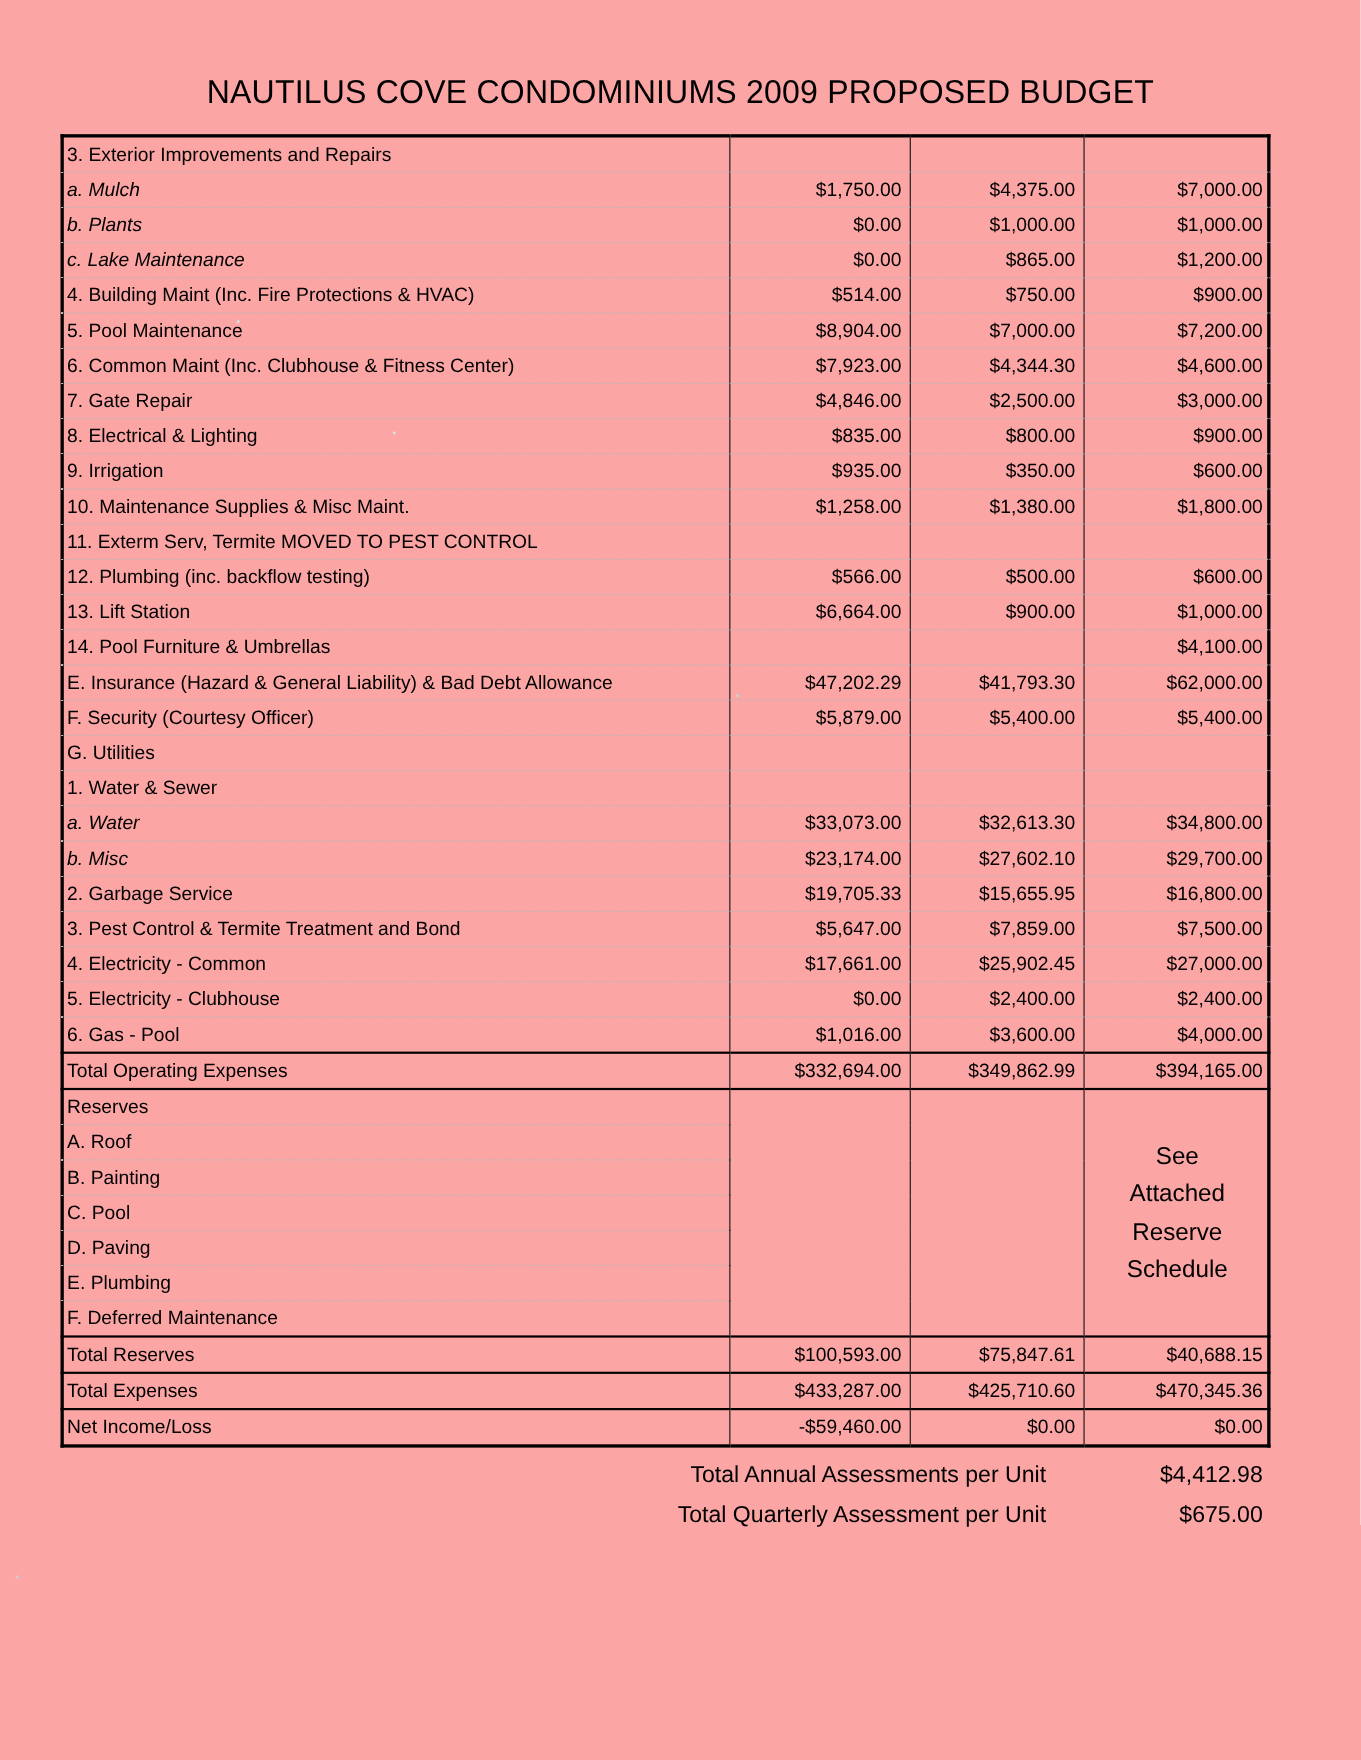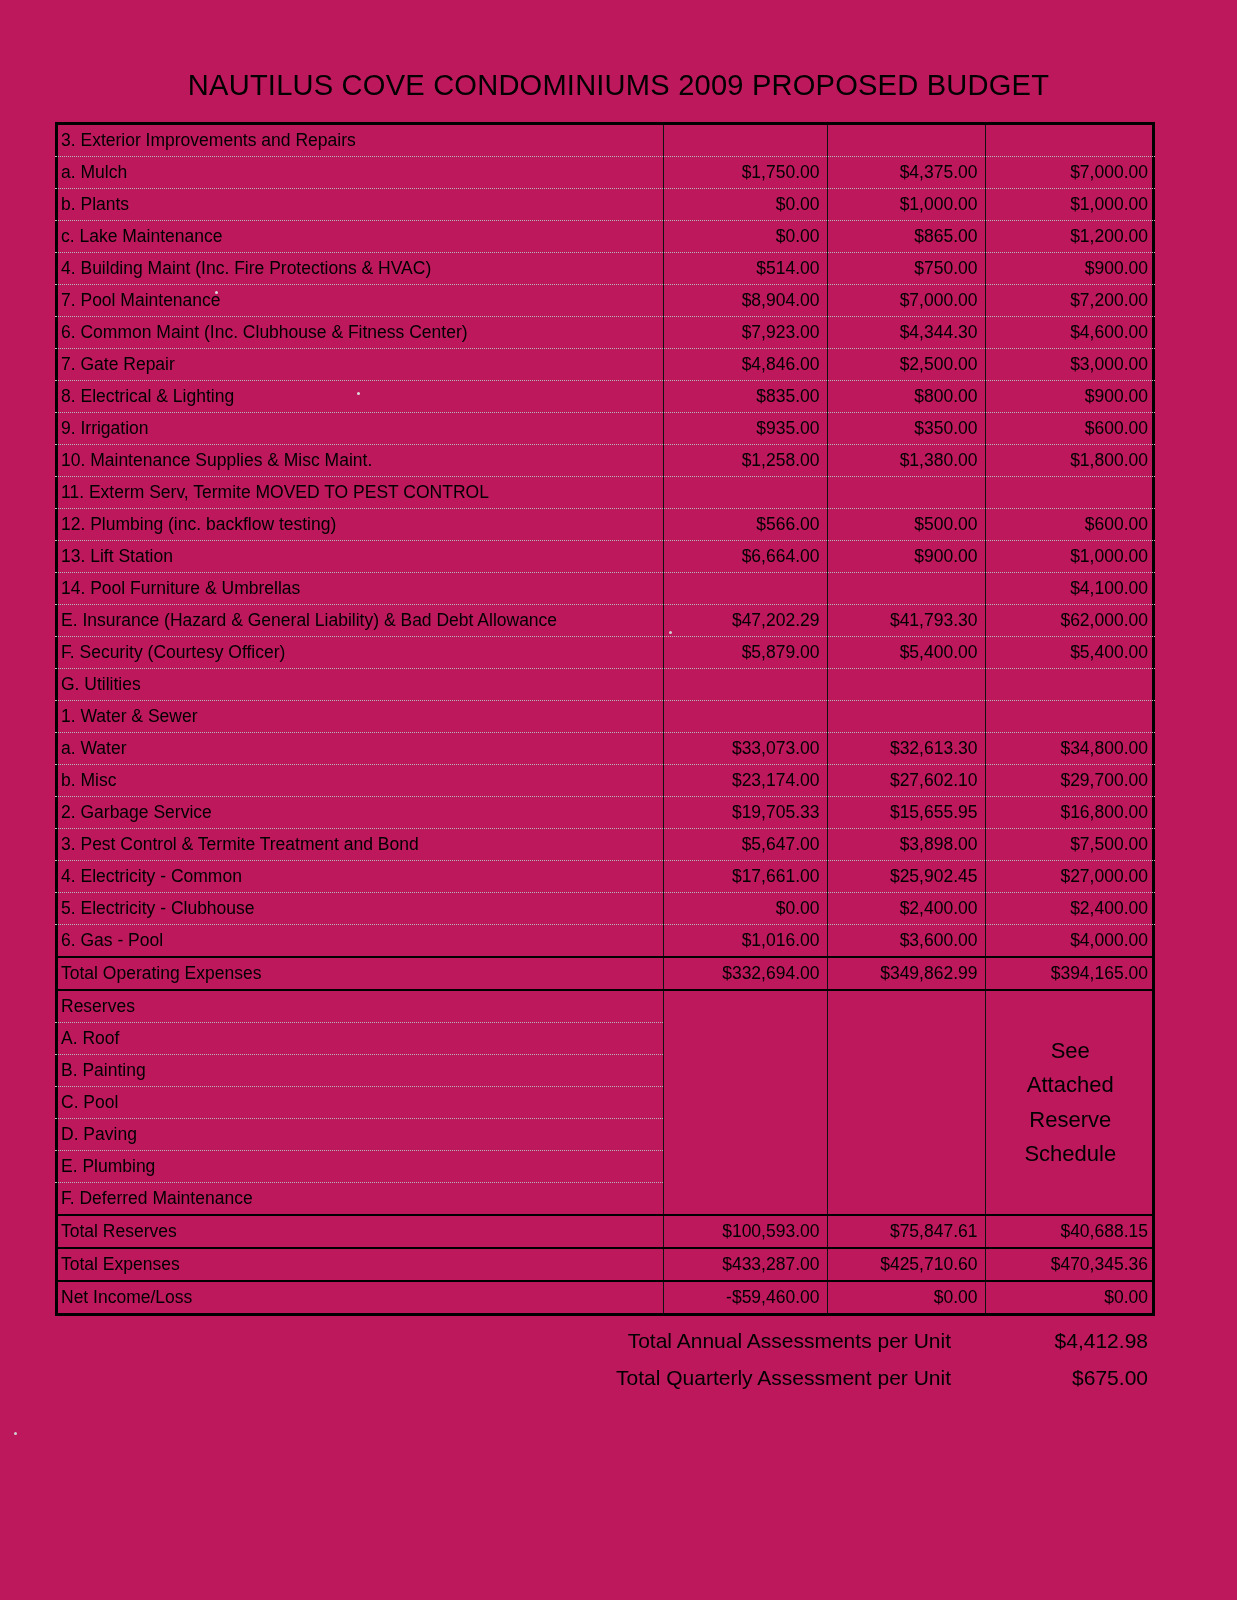--- a/index.html
+++ b/index.html
@@ -12,21 +12,21 @@
     height: 1600px;
     position: relative;
     font-family: "Liberation Sans", sans-serif;
     color: #000000;
     overflow: hidden;
   }
 
   .page {
     position: absolute;
     inset: 0;
-    background: #be185d;
+    background: #fca5a5;
   }
 
   
   .doc-title {
     position: absolute;
     top: 68px;
     left: 0;
     width: 1237px;
     text-align: center;
     font-size: 30px;
@@ -65,21 +65,21 @@
   }
   td.num {
     text-align: right;
     padding-right: 7px;
     border-left: 1.5px solid #111;
     white-space: nowrap;
   }
   
 
   .ind1 { padding-left: 24px; }
-  .ind2 { padding-left: 44px; }
+  .ind2 { padding-left: 44px; font-style: italic; }
 
   
   .frame-top    { border-top: 3px solid #000 !important; }
   .frame-bottom { border-bottom: 3px solid #000 !important; }
 
   tr.thick-above > td { border-top: 2.5px solid #000; }
   tr.thick-below > td { border-bottom: 2.5px solid #000; }
 
   
   td.reserve-note {
@@ -188,21 +188,21 @@
           <td class="num">$865.00</td>
           <td class="num">$1,200.00</td>
         </tr>
         <tr>
           <td class="label ind1">4. Building Maint (Inc. Fire Protections &amp; HVAC)</td>
           <td class="num">$514.00</td>
           <td class="num">$750.00</td>
           <td class="num">$900.00</td>
         </tr>
         <tr>
-          <td class="label ind1">7. Pool Maintenance</td>
+          <td class="label ind1">5. Pool Maintenance</td>
           <td class="num">$8,904.00</td>
           <td class="num">$7,000.00</td>
           <td class="num">$7,200.00</td>
         </tr>
         <tr>
           <td class="label ind1">6. Common Maint (Inc. Clubhouse &amp; Fitness Center)</td>
           <td class="num">$7,923.00</td>
           <td class="num">$4,344.30</td>
           <td class="num">$4,600.00</td>
         </tr>
@@ -292,21 +292,21 @@
         </tr>
         <tr>
           <td class="label ind1">2. Garbage Service</td>
           <td class="num">$19,705.33</td>
           <td class="num">$15,655.95</td>
           <td class="num">$16,800.00</td>
         </tr>
         <tr>
           <td class="label ind1">3. Pest Control &amp; Termite Treatment and Bond</td>
           <td class="num">$5,647.00</td>
-          <td class="num">$3,898.00</td>
+          <td class="num">$7,859.00</td>
           <td class="num">$7,500.00</td>
         </tr>
         <tr>
           <td class="label ind1">4. Electricity - Common</td>
           <td class="num">$17,661.00</td>
           <td class="num">$25,902.45</td>
           <td class="num">$27,000.00</td>
         </tr>
         <tr>
           <td class="label ind1">5. Electricity - Clubhouse</td>

